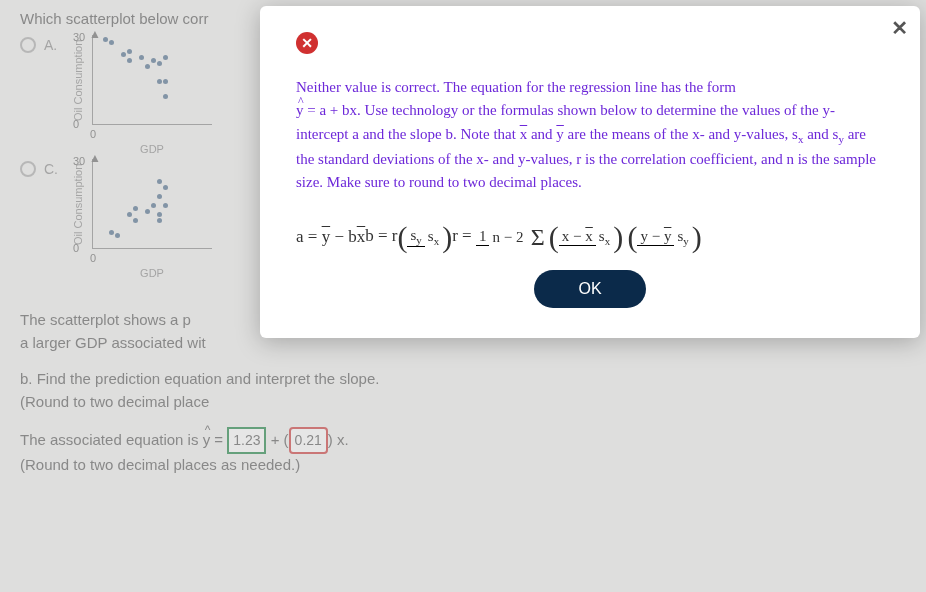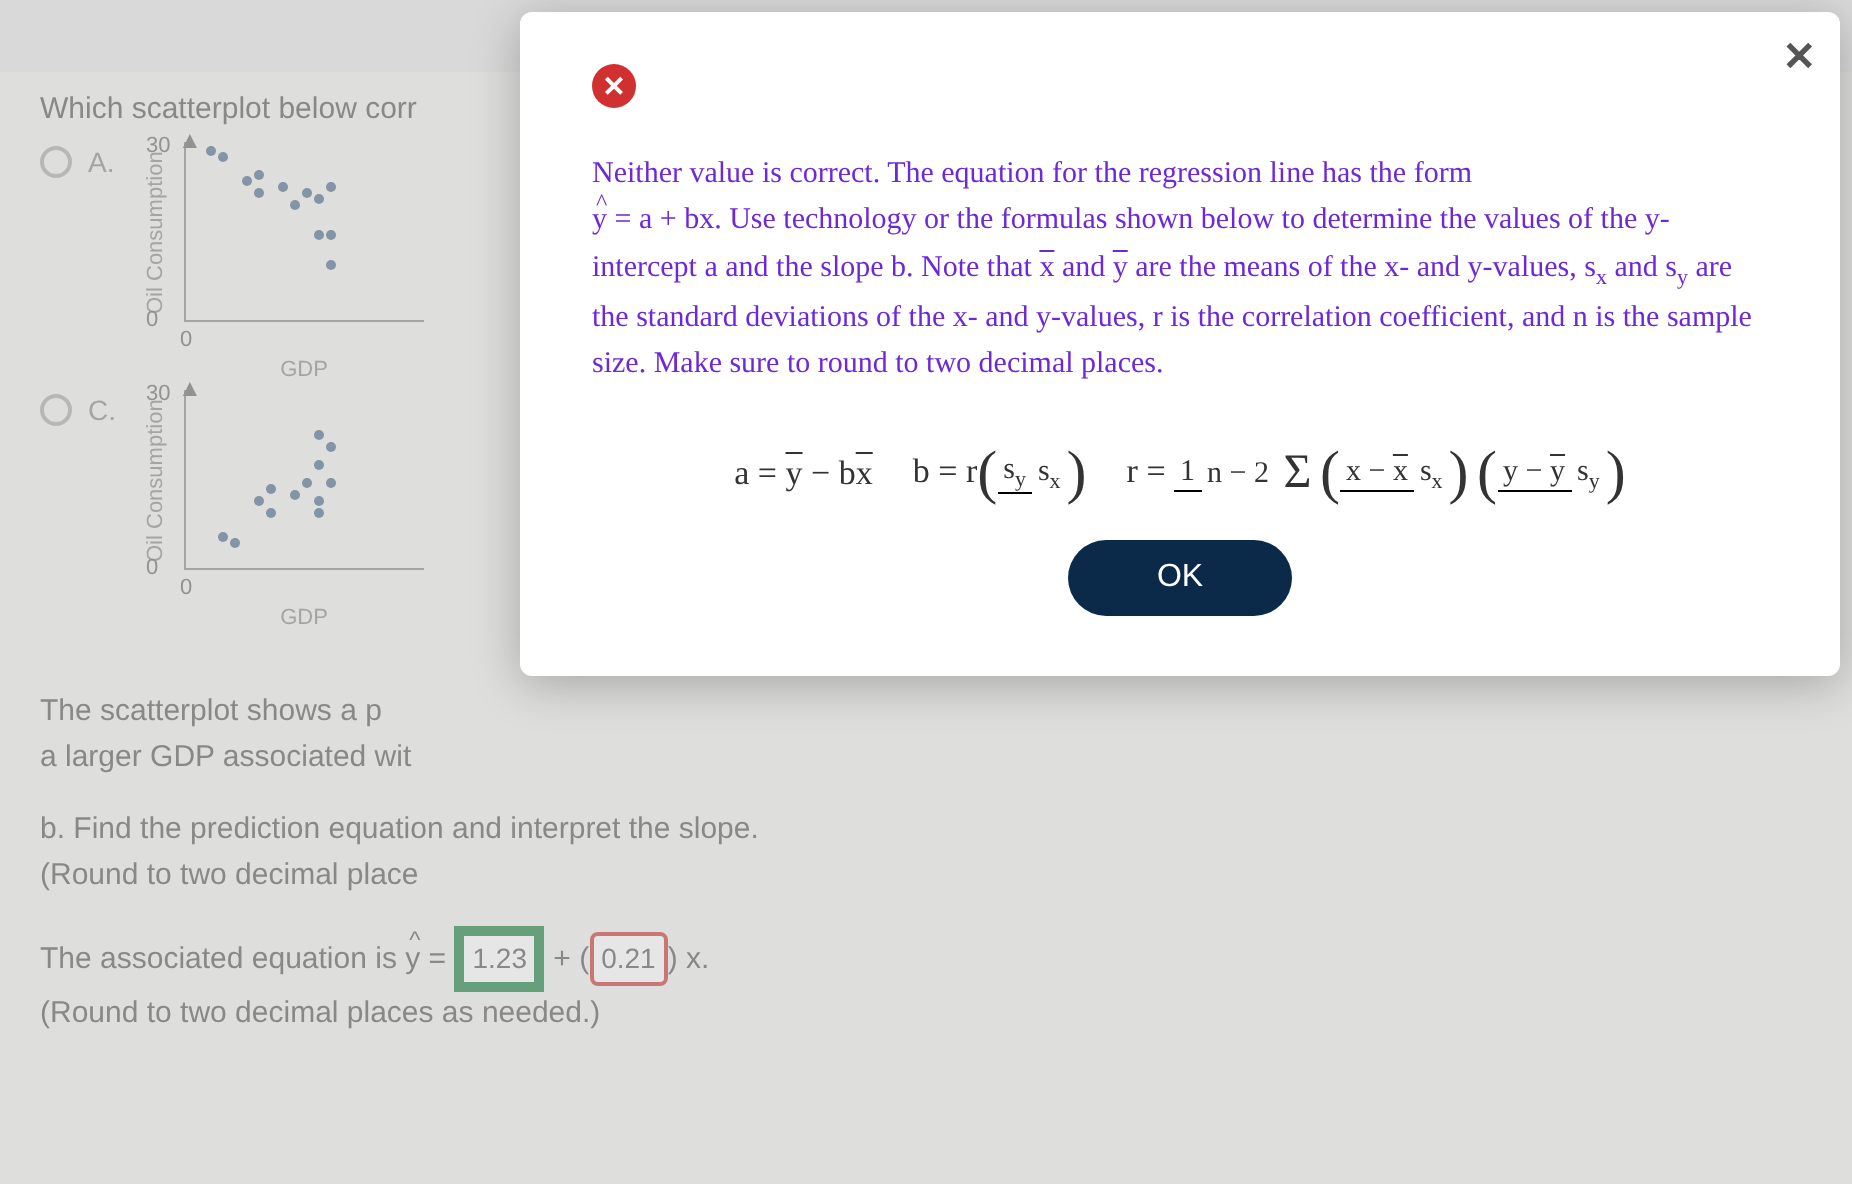--- a/index.html
+++ b/index.html
@@ -1,42 +1,42 @@
 <!DOCTYPE html>
 <html><head>
 <meta charset="utf-8">
 <style>
 * { box-sizing: border-box; margin: 0; padding: 0; }
 body { font-family: Arial, sans-serif; font-size: 14px; color: #333; background: #e8e8e8; width: 926px; height: 592px; overflow: hidden; position: relative; }
-.bg { position: absolute; inset: 0; padding: 10px 20px; background: #f0f0ee; filter: blur(0); margin-top: 36px; }
+.bg { position: absolute; inset: 0; padding: 10px 20px; background: #f0f0ee; filter: blur(0); }
 .overlay-dim { position: absolute; inset: 0; background: rgba(200,200,200,0.45); pointer-events: none; }
 .question-text { color: #555; font-size: 15px; margin-bottom: 8px; }
 .option-row { display: flex; align-items: flex-start; gap: 8px; margin-bottom: 4px; }
 .radio { width: 16px; height: 16px; border: 2px solid #aaa; border-radius: 50%; margin-top: 2px; flex-shrink: 0; }
 .opt-label { color: #888; font-size: 14px; margin-top: 2px; width: 20px; }
 .scatter-block { display: inline-block; }
 .axis-label-y { writing-mode: vertical-rl; transform: rotate(180deg); font-size: 11px; color: #888; float: left; height: 90px; text-align: center; }
 .plot { position: relative; width: 120px; height: 90px; border-left: 1px solid #888; border-bottom: 1px solid #888; margin-left: 20px; }
 .tick-y { position: absolute; left: -20px; font-size: 11px; color: #666; }
 .tick-y.top { top: -4px; }
 .tick-y.bot { bottom: -6px; }
 .tick-x { position: absolute; bottom: -16px; left: -3px; font-size: 11px; color: #666; }
 .axis-label-x { text-align: center; font-size: 11px; color: #888; margin-top: 18px; margin-left: 20px; }
 .dot { position: absolute; width: 5px; height: 5px; background: #4a6a8a; border-radius: 50%; }
 .arrow-y { position: absolute; top: -8px; left: -4px; font-size: 12px; color: #666; }
 .text-block { color: #555; font-size: 15px; line-height: 1.5; margin-top: 10px; }
-.input-box { display: inline-block; border: 5px solid #15803d; padding: 1px 4px; background: #fff; font-size: 14px; min-width: 34px; text-align: center; }
+.input-box { display: inline-block; border: 2px solid #15803d; padding: 1px 4px; background: #fff; font-size: 14px; min-width: 34px; text-align: center; }
 .input-box.err { border: 2px solid #c33; border-radius: 4px; }
 .modal { position: absolute; top: 6px; left: 260px; right: 6px; bottom: auto; background: #fff; border-radius: 6px; box-shadow: 0 4px 24px rgba(0,0,0,0.25); padding: 26px 36px 30px 36px; z-index: 10; }
 .close-x { position: absolute; top: 10px; right: 12px; font-size: 20px; color: #555; font-weight: bold; cursor: pointer; }
 .modal-head { display: flex; align-items: center; gap: 12px; margin-bottom: 22px; }
 .err-icon { width: 22px; height: 22px; background: #d03030; border-radius: 50%; display: flex; align-items: center; justify-content: center; color: #fff; font-weight: bold; font-size: 14px; flex-shrink: 0; }
 .modal-title { font-size: 21px; font-weight: 600; color: #222; }
 .modal-body { color: #6d28d9; font-size: 15px; line-height: 1.55; font-family: Liberation Serif, serif; }
-.formula-row { display: flex; justify-content: center; align-items: center; margin: 28px 0 18px 0; font-family: 'Times New Roman', serif; font-size: 17px; gap: 20px; }
+.formula-row { display: flex; justify-content: flex-start; align-items: center; margin: 28px 0 18px 0; font-family: 'Times New Roman', serif; font-size: 17px; }
 .frac { display: inline-flex; flex-direction: row; align-items: center; vertical-align: middle; font-size: 15px; }
 .frac .num { border-bottom: 1px solid #000; padding: 0 3px; }
 .frac .den { padding: 0 3px; }
 .paren { display: inline-flex; align-items: center; font-size: 30px; line-height: 1; vertical-align: middle; font-weight: 200; }
 .paren-content { font-size: 15px; }
 .sigma { font-size: 24px; vertical-align: middle; }
 .sub { font-size: 11px; vertical-align: sub; }
 .bar { text-decoration: overline; }
 .hat { position: relative; }
 .hat::before { content: "^"; position: absolute; top: -10px; left: 2px; font-size: 12px; }

